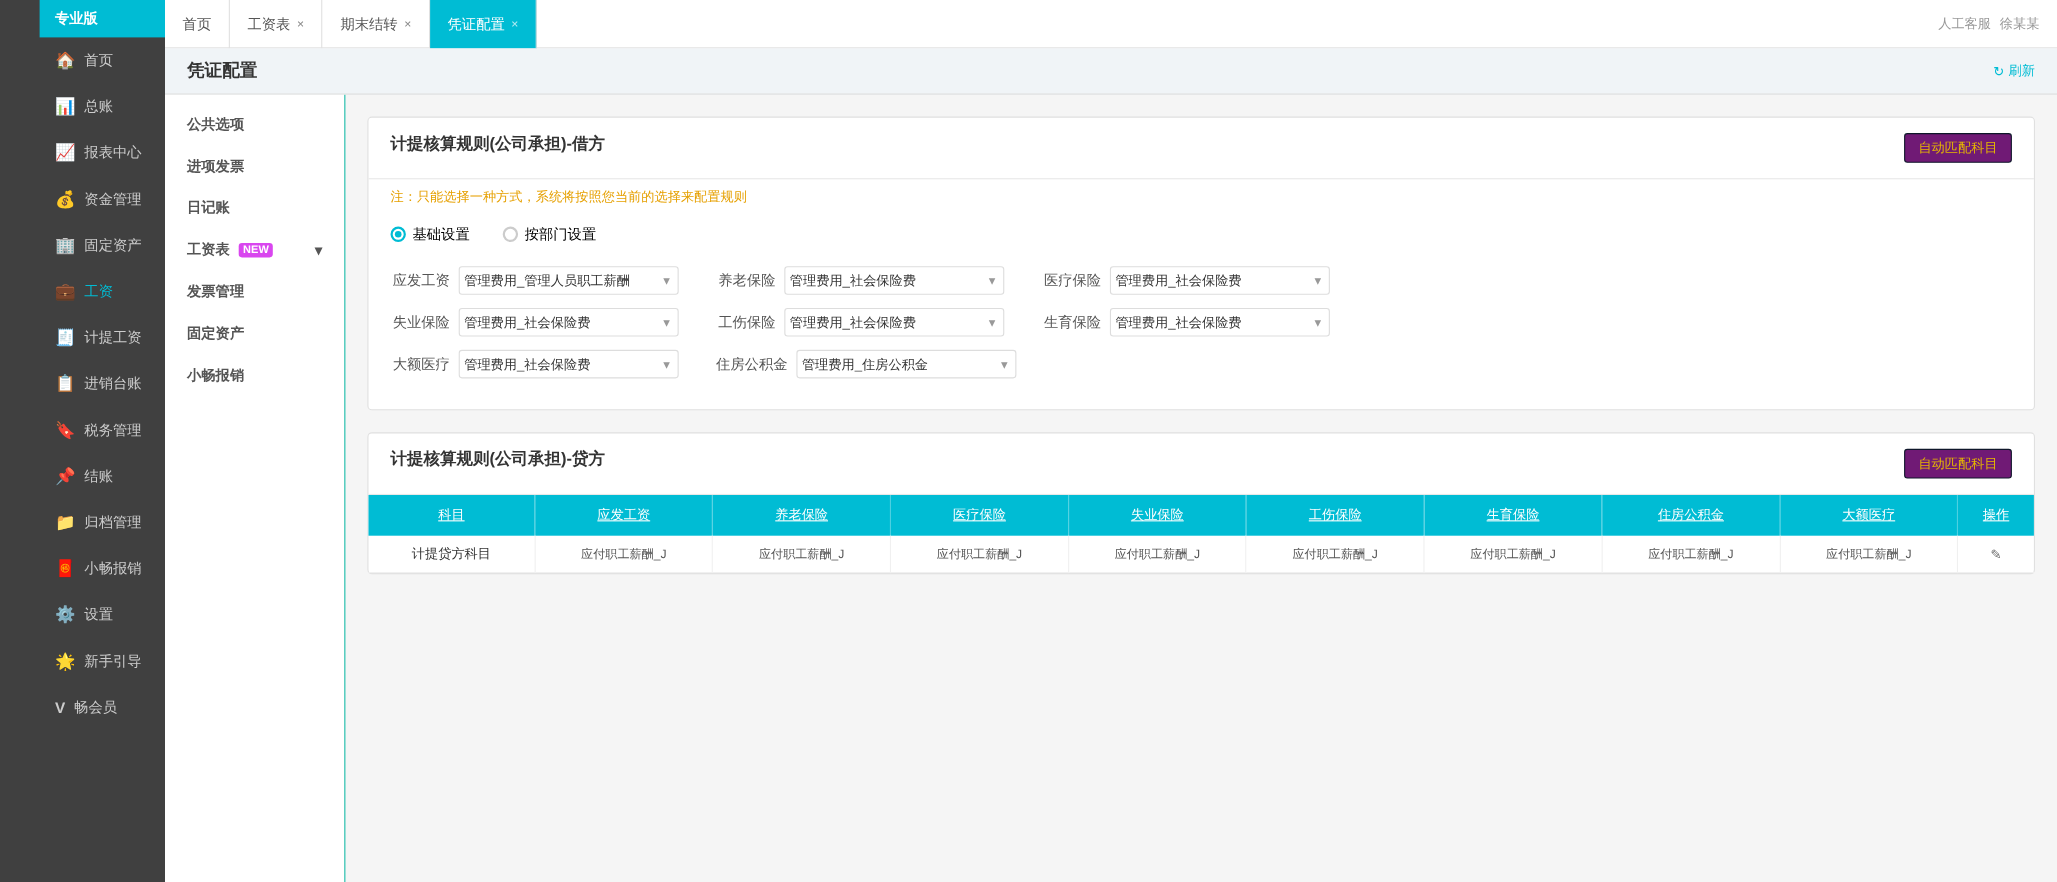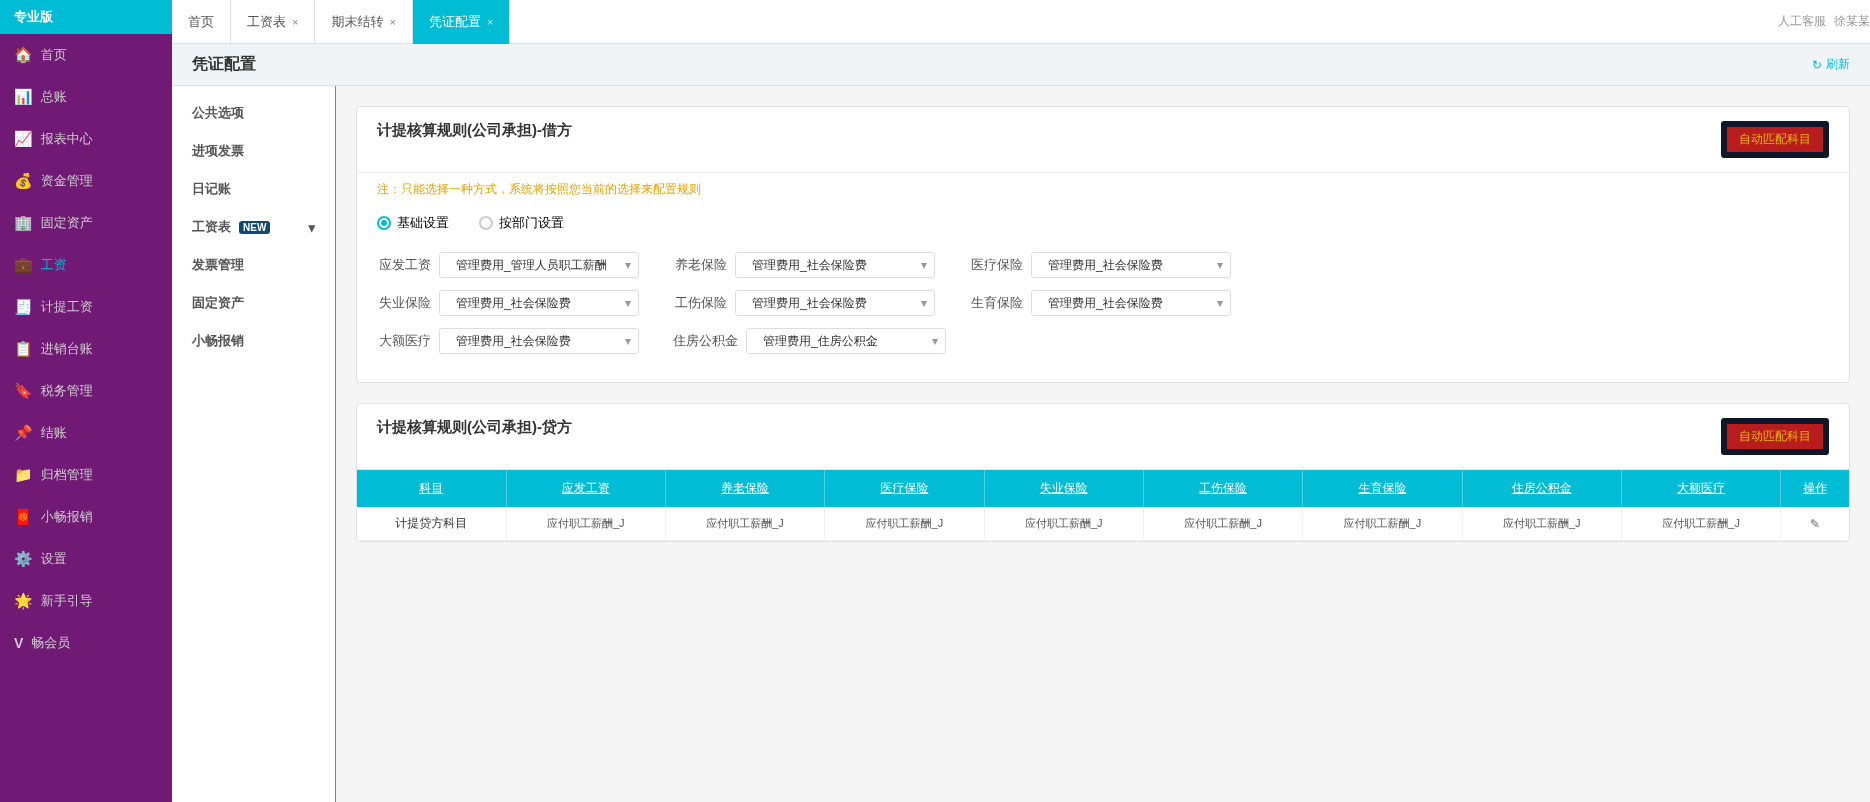--- a/index.html
+++ b/index.html
@@ -1,26 +1,27 @@
 <!DOCTYPE html>
 <html><head>
   <meta charset="utf-8">
   <style>
     * { box-sizing: border-box; margin: 0; padding: 0; }
     body { font-family: 'Microsoft YaHei', sans-serif; font-size: 13px; background: #f5f5f5; display: flex; height: 802px; overflow: hidden; }
 
     
     .sidebar {
-      width: 172px;
-      background: #701a75;
+      width: 150px;
+      background: #404040;
       color: #ccc;
       display: flex;
       flex-direction: column;
       flex-shrink: 0;
       height: 100%;
+      padding-left: 36px;
     }
     .sidebar-header {
       background: #00bcd4;
       color: white;
       padding: 8px 14px;
       font-size: 13px;
       font-weight: bold;
     }
     .sidebar-item {
       display: flex;
@@ -66,20 +67,21 @@
       background: #00bcd4;
       color: white;
     }
     .tab-close {
       font-size: 11px;
       opacity: 0.7;
       cursor: pointer;
     }
     .topbar-right {
       margin-left: auto;
+      padding-right: 16px;
       color: #999;
       font-size: 12px;
       display: flex;
       align-items: center;
       gap: 8px;
     }
 
     
     .page-header {
       background: #f0f4f7;
@@ -126,21 +128,21 @@
       font-size: 13px;
       display: flex;
       align-items: center;
       justify-content: space-between;
     }
     .left-nav-item.active {
       background: #00bcd4;
       color: white;
     }
     .new-badge {
-      background: #0c4a6e;
+      background: #d946ef;
       color: white;
       font-size: 10px;
       padding: 1px 4px;
       border-radius: 3px;
       margin-left: 4px;
     }
 
     
     .right-content {
       flex: 1;
@@ -161,23 +163,23 @@
       align-items: flex-start;
       justify-content: space-between;
       border-bottom: 1px solid #e8e8e8;
     }
     .section-title {
       font-size: 15px;
       font-weight: bold;
       color: #333;
     }
     .auto-match-btn {
-      border: 6px solid #0f172a;
+      border: 1px solid #0f172a;
       color: #e6b800;
-      background: #b91c1c;
+      background: #701a75;
       padding: 4px 12px;
       border-radius: 3px;
       cursor: pointer;
       font-size: 12px;
       margin-left: 11px;
     }
 
     .notice-text {
       color: #e6a000;
       font-size: 12px;
@@ -252,21 +254,21 @@
       content: '▾';
       position: absolute;
       right: 8px;
       color: #999;
       pointer-events: none;
       font-size: 12px;
     }
     .select-wrapper select {
       border: 1px solid #ddd;
       border-radius: 3px;
-      padding: 5px 28px 5px 16px;
+      padding: 5px 28px 5px 4px;
       font-size: 12px;
       color: #333;
       background: white;
       min-width: 200px;
       cursor: pointer;
       appearance: none;
     }
 
     
     .data-table {

